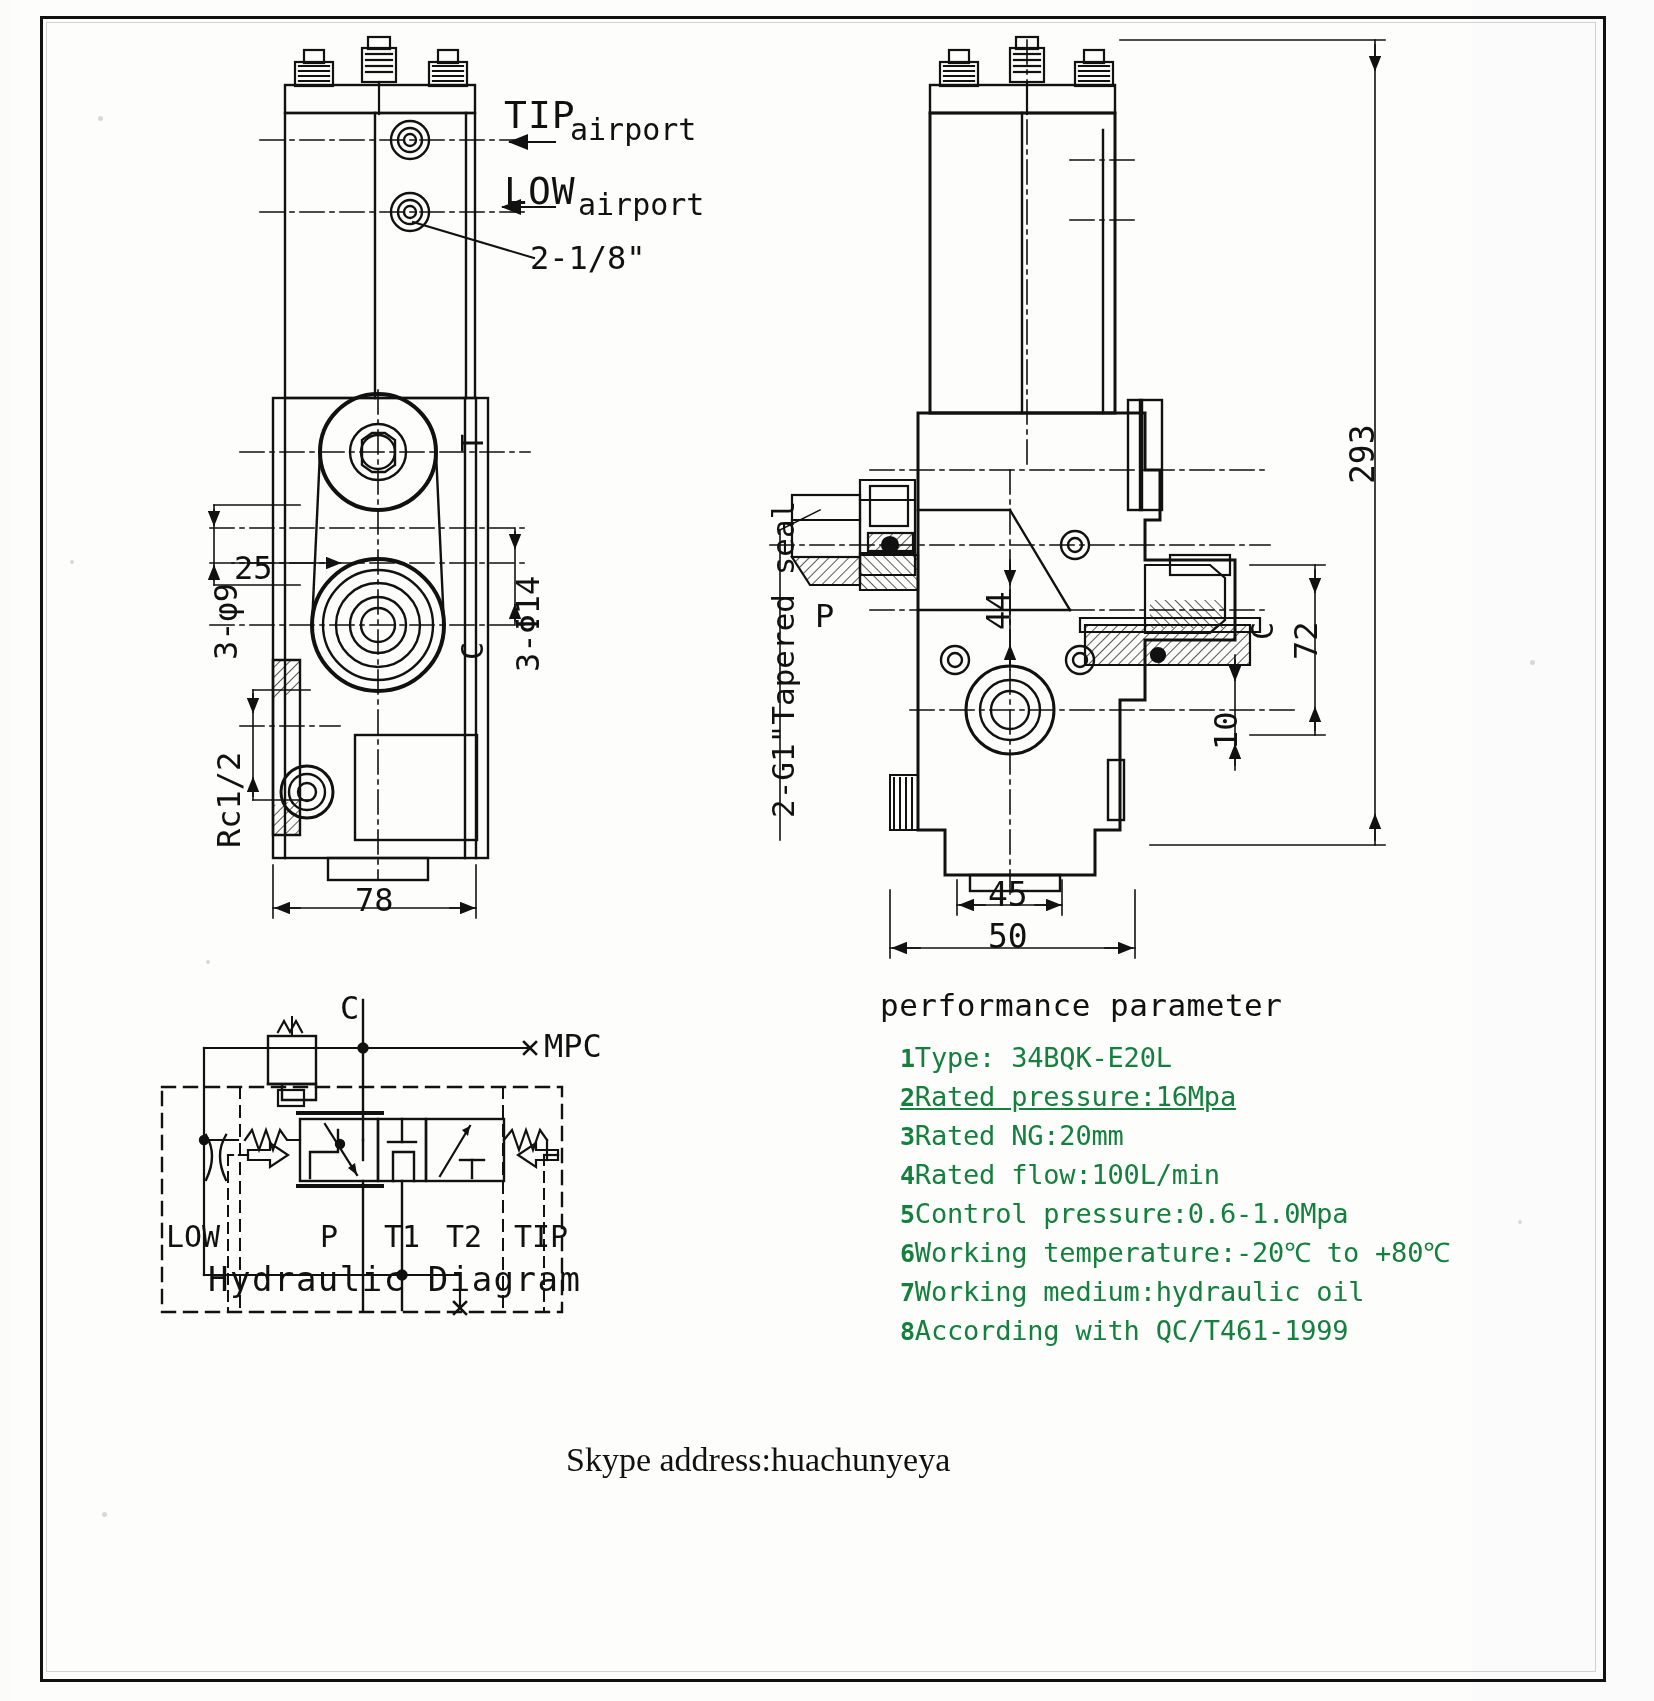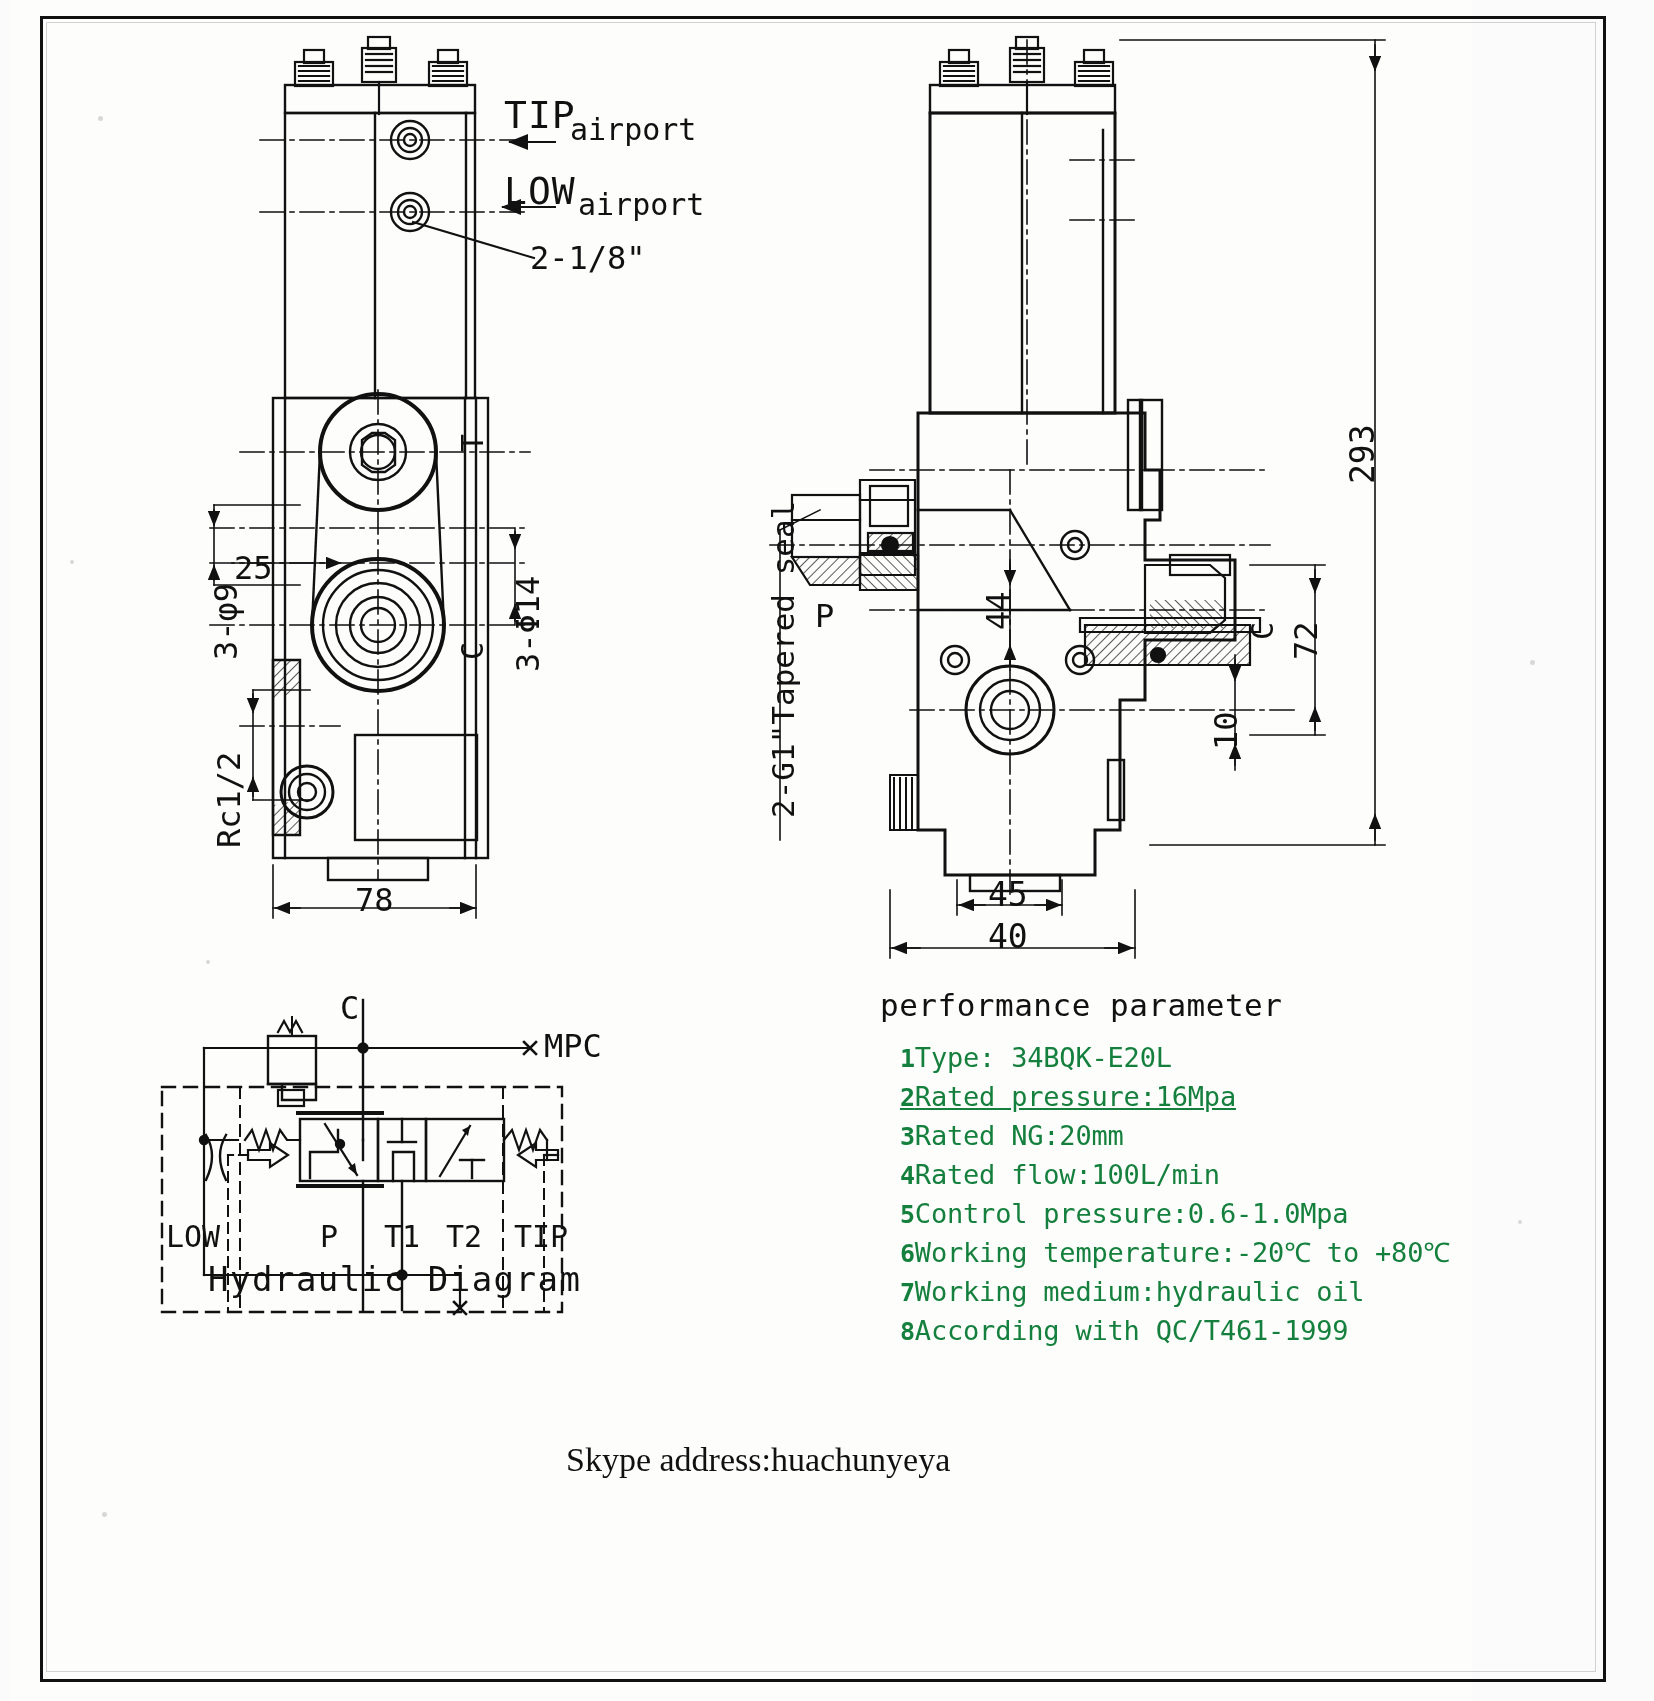--- a/index.html
+++ b/index.html
@@ -427,21 +427,21 @@
   <div class="lbl mono rot90" style="left:1336px;top:484px;font-size:33px;">293</div>
 
   <div class="lbl mono rot90" style="left:1280px;top:660px;font-size:32px;">72</div>
 
   <div class="lbl mono rot90" style="left:1200px;top:750px;font-size:32px;">10</div>
 
   <div class="lbl mono rot90" style="left:972px;top:630px;font-size:32px;">44</div>
 
   <div class="lbl mono" style="left:978px;top:878px;font-size:33px;">45</div>
 
-  <div class="lbl mono" style="left:978px;top:920px;font-size:33px;">40</div>
+  <div class="lbl mono" style="left:978px;top:920px;font-size:33px;">50</div>
 
   <div class="lbl mono" style="left:330px;top:992px;font-size:32px;">C</div>
   <div class="lbl mono" style="left:534px;top:1030px;font-size:32px;">MPC</div>
   <div class="lbl mono" style="left:156px;top:1222px;font-size:30px;">LOW</div>
   <div class="lbl mono" style="left:310px;top:1222px;font-size:30px;">P</div>
   <div class="lbl mono" style="left:374px;top:1222px;font-size:30px;">T1</div>
   <div class="lbl mono" style="left:436px;top:1222px;font-size:30px;">T2</div>
   <div class="lbl mono" style="left:504px;top:1222px;font-size:30px;">TIP</div>
 
   <div class="lbl mono" style="left:870px;top:990px;font-size:31px;letter-spacing:0.5px;">performance parameter</div>

